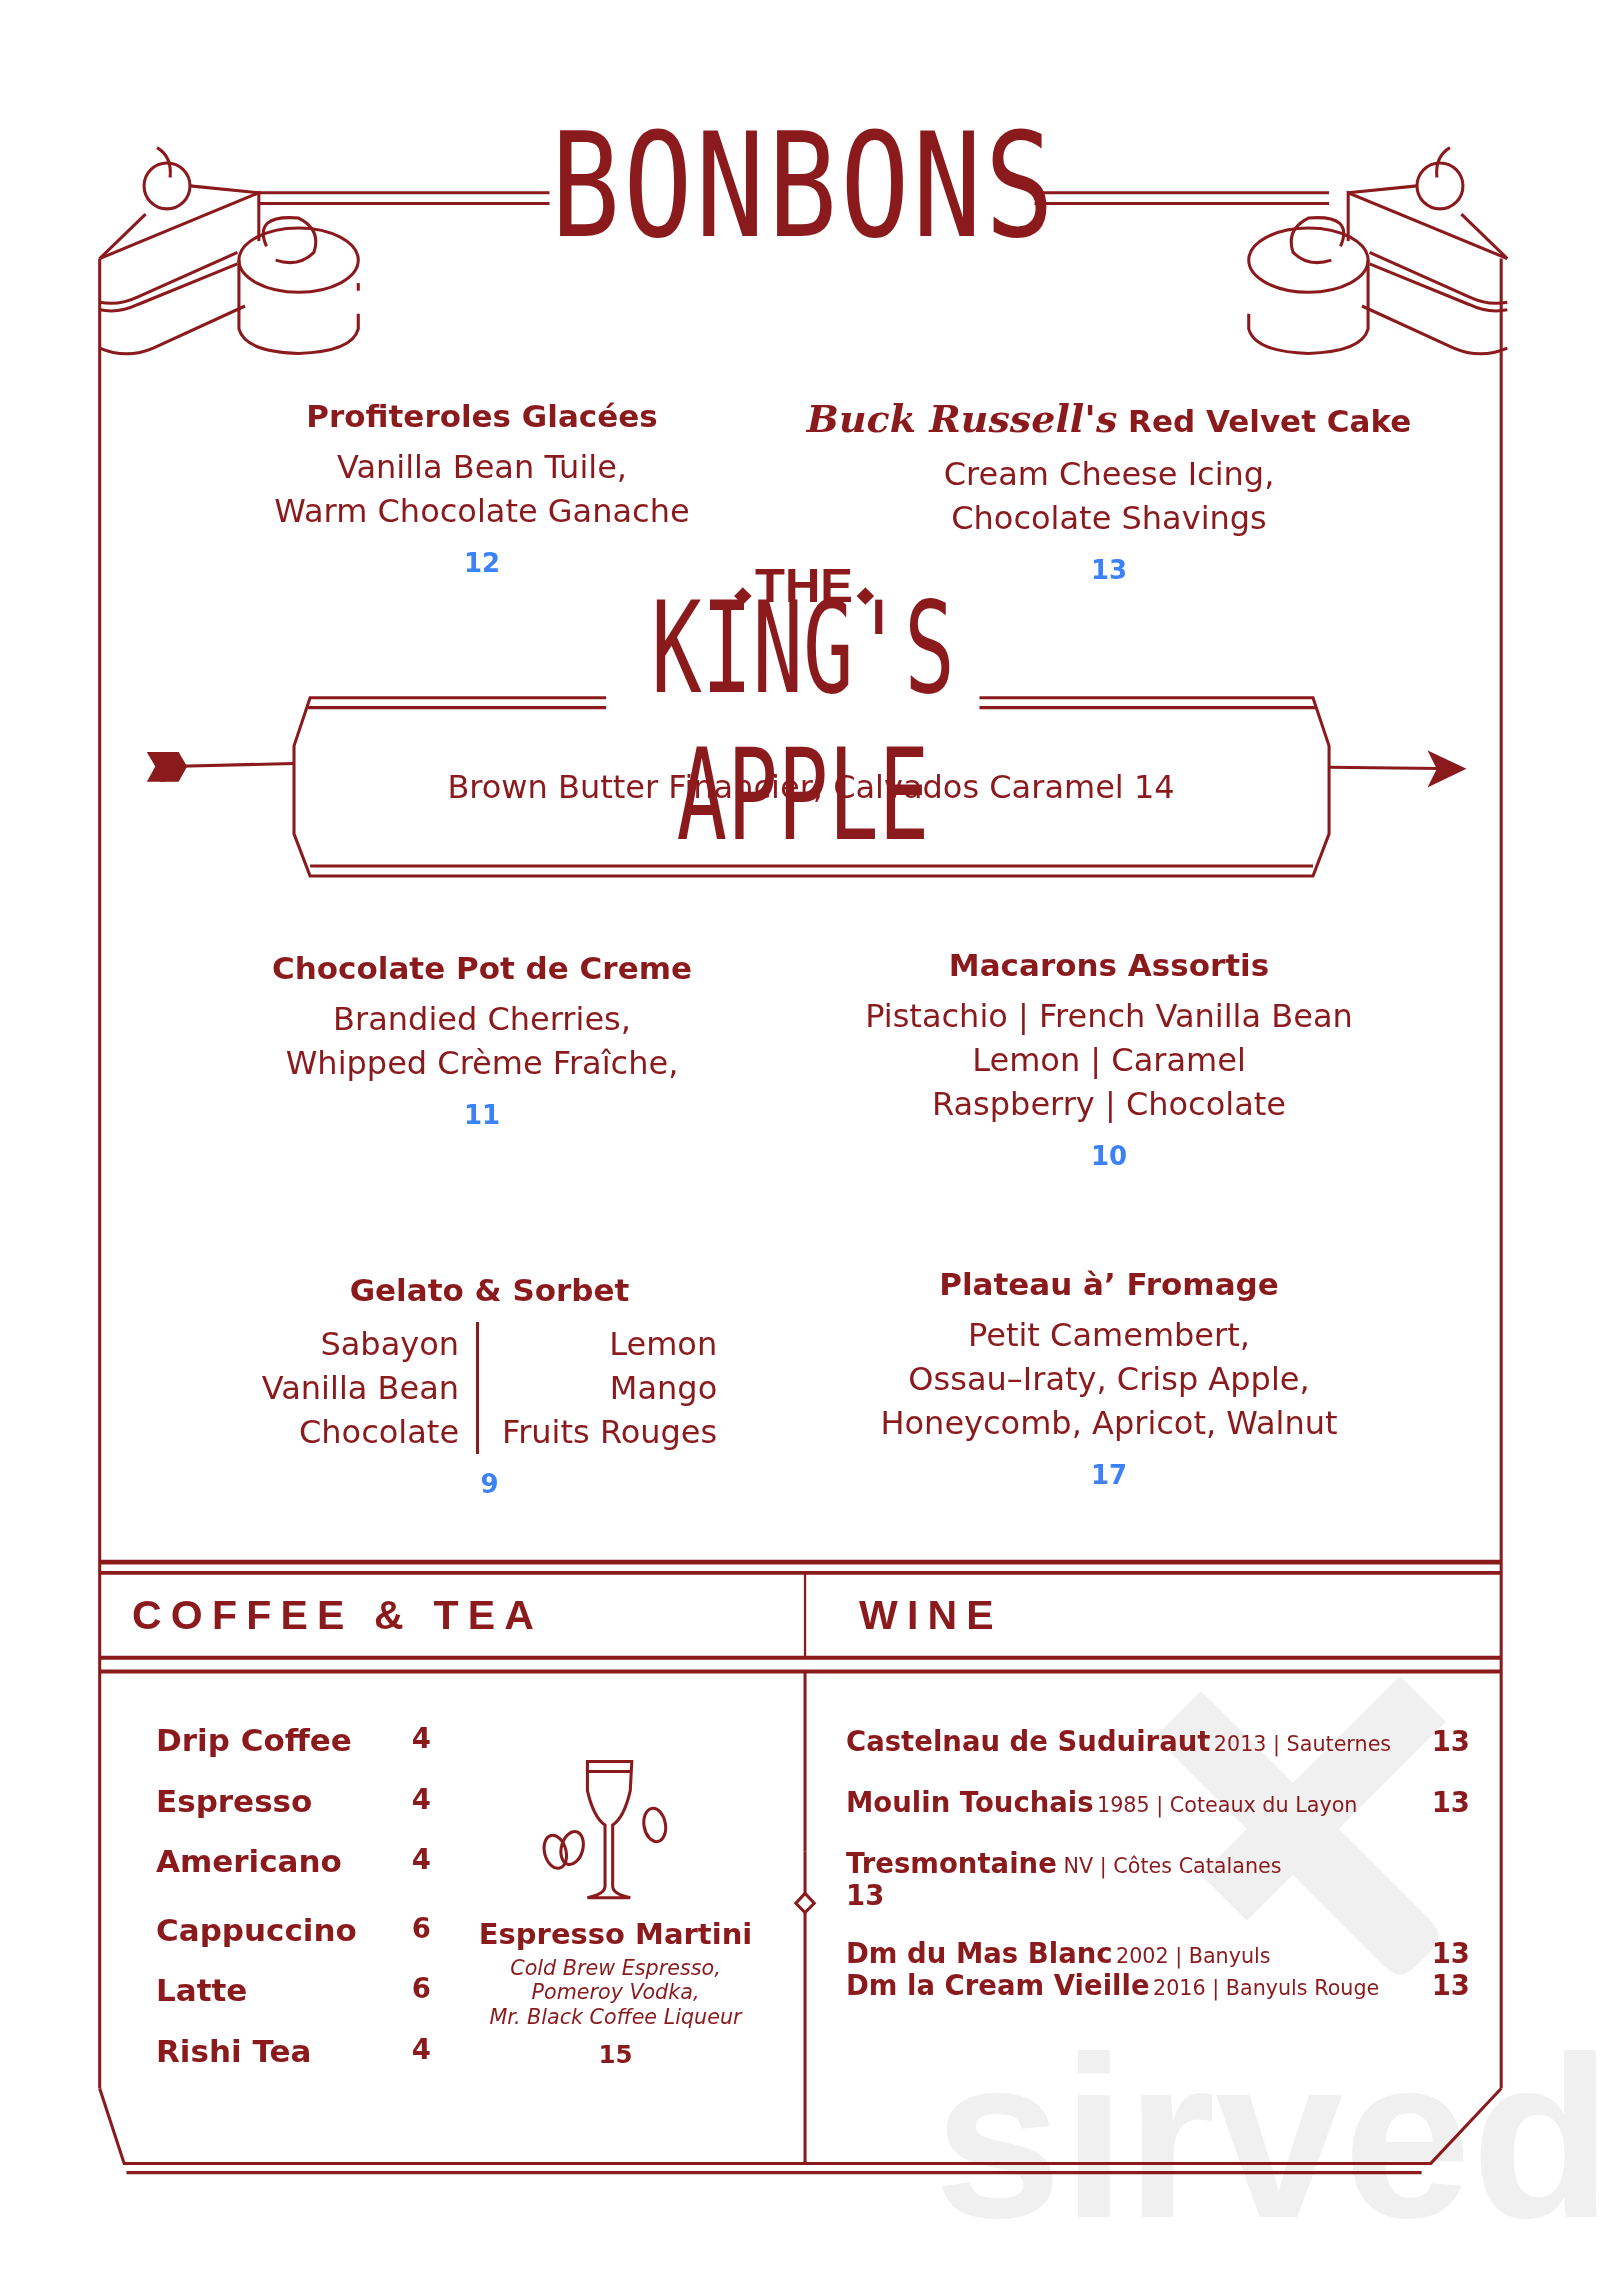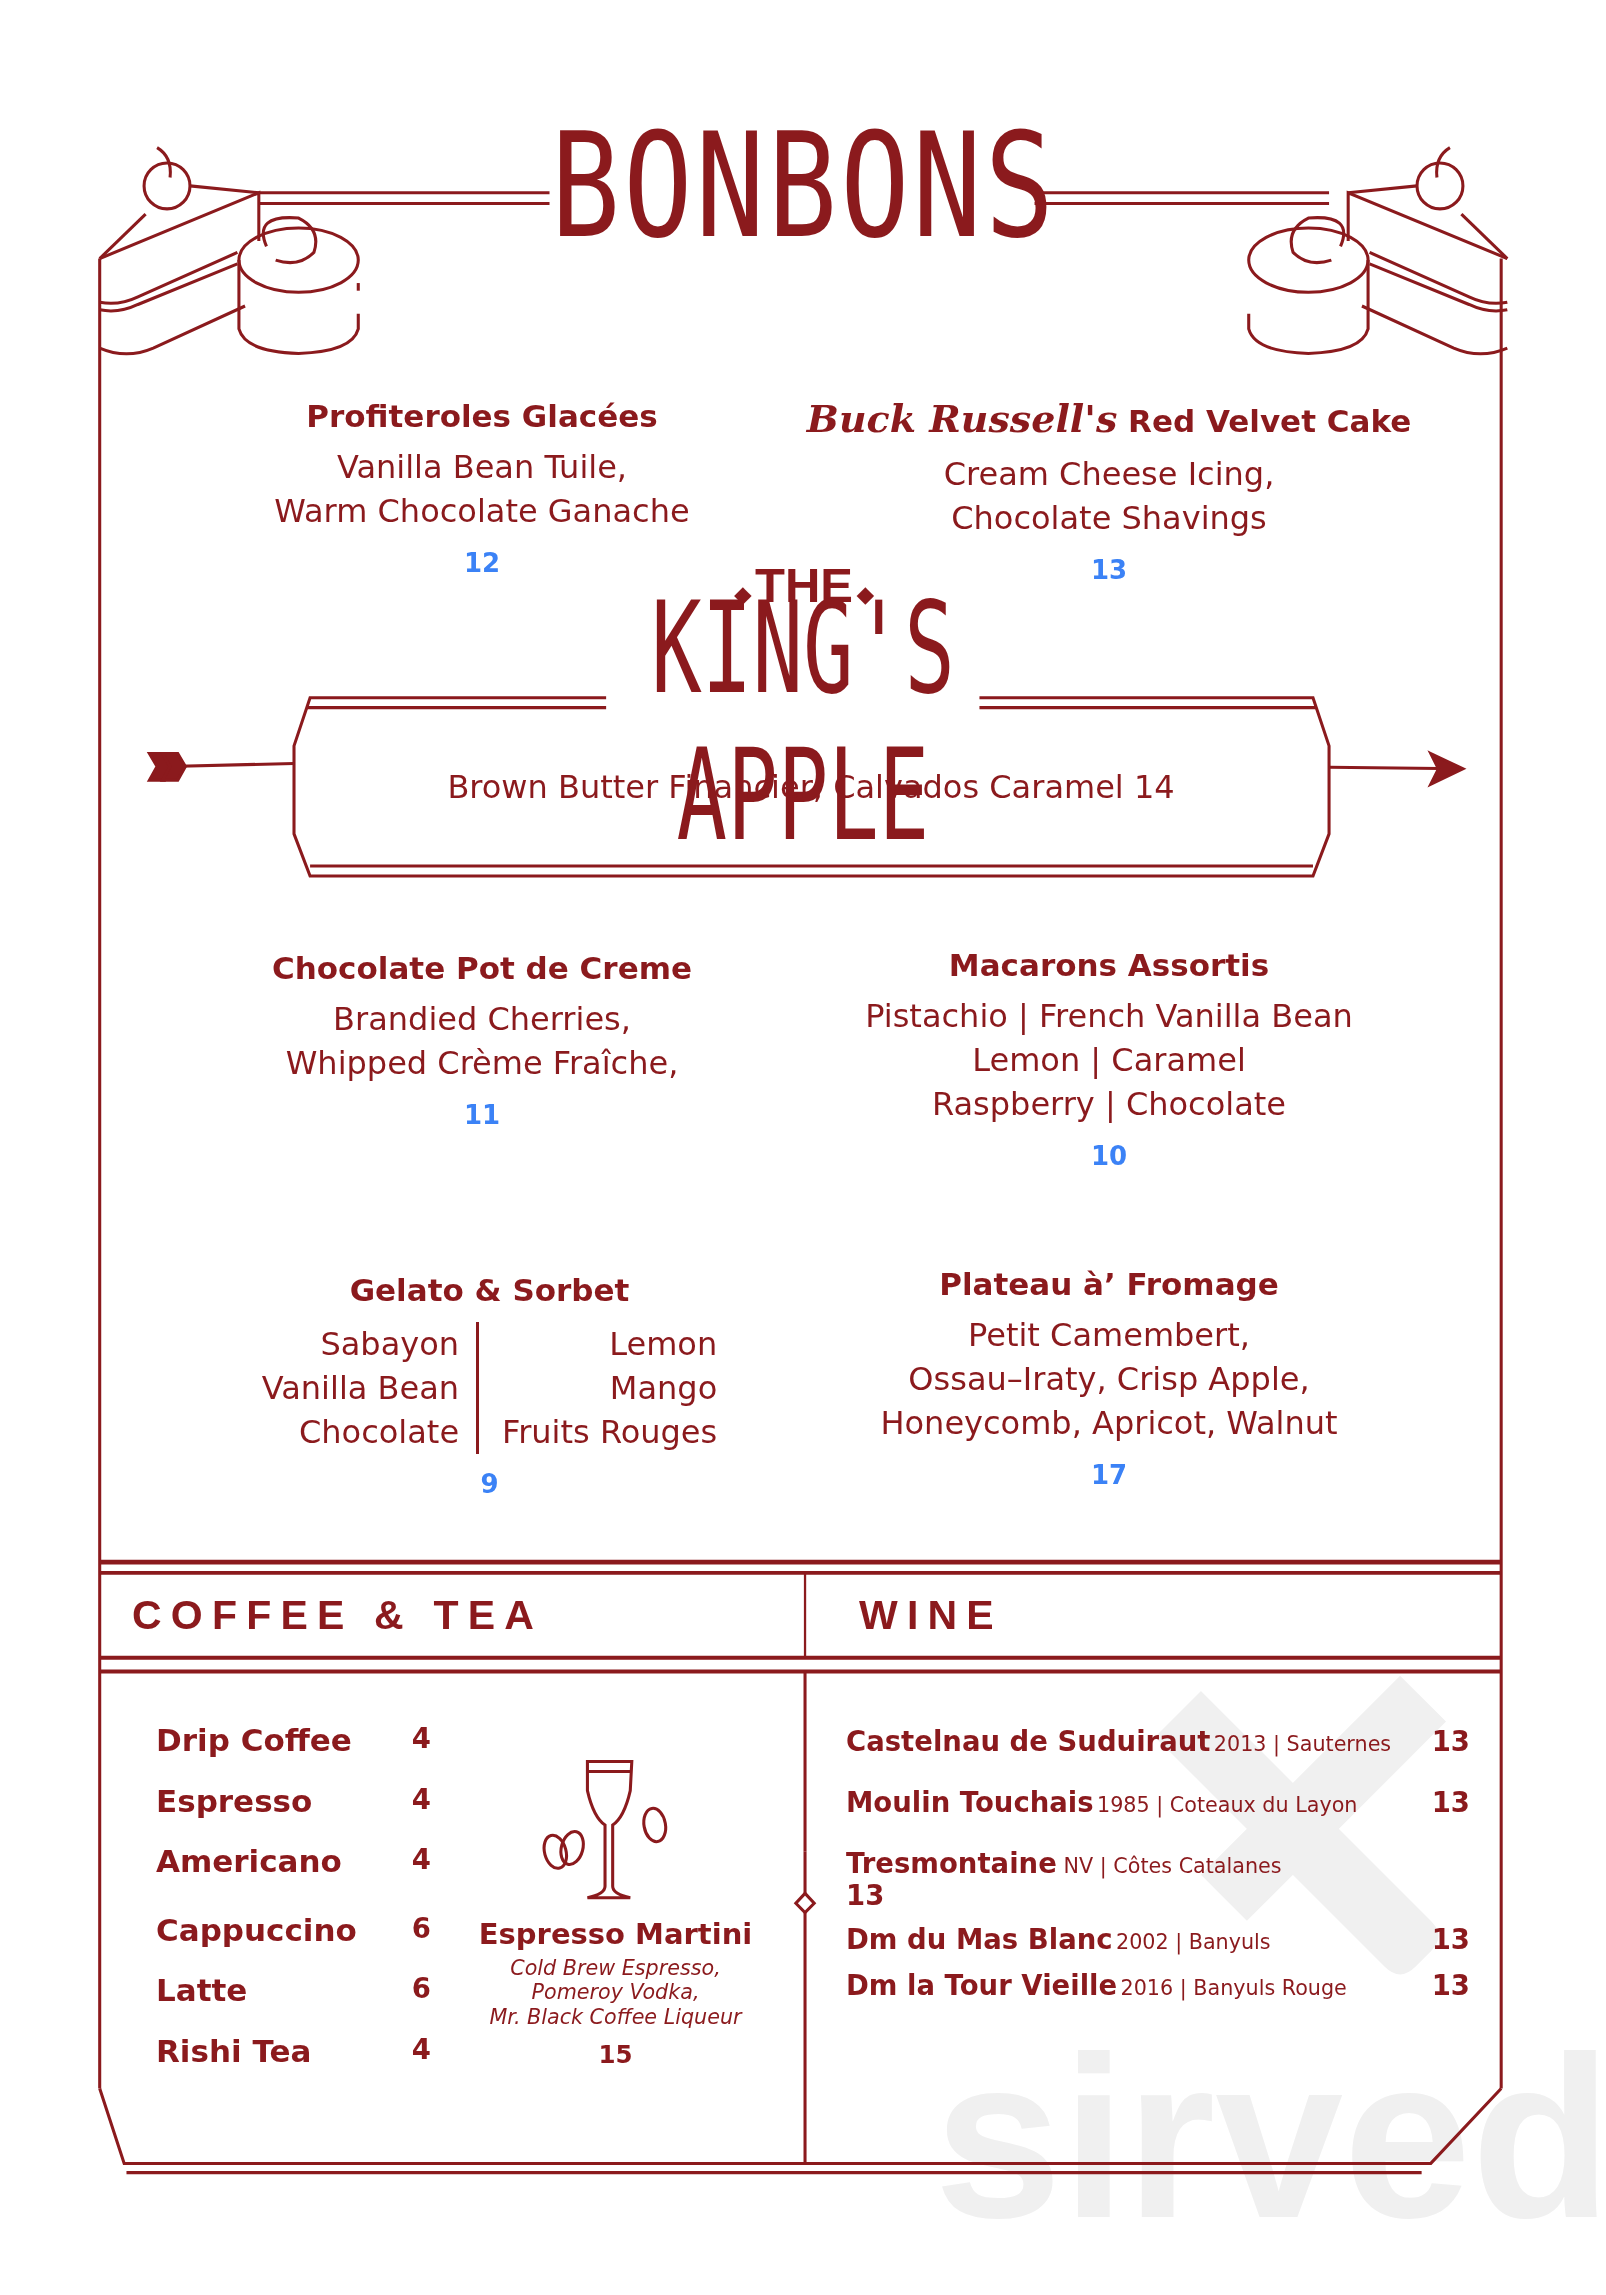--- a/index.html
+++ b/index.html
@@ -226,22 +226,22 @@
       <span class="drink-price">13</span>
     </div>
   <div style="display:flex;justify-content:space-between;align-items:baseline;height:61px;">
       <span><span class="wine-name">Moulin Touchais</span> <span class="wine-meta">1985 | Coteaux du Layon</span></span>
       <span class="drink-price">13</span>
     </div>
   <div style="display:flex;justify-content:space-between;align-items:baseline;height:61px;flex-direction:column;">
       <span><span class="wine-name">Tresmontaine</span> &nbsp;<span class="wine-meta">NV | Côtes Catalanes</span></span>
       <span class="drink-price">13</span>
     </div>
-  <div style="display:flex;justify-content:space-between;align-items:center;height:61px;gap:8px;">
+  <div style="display:flex;justify-content:space-between;align-items:flex-end;height:61px;gap:8px;">
       <span><span class="wine-name">Dm du Mas Blanc</span> <span class="wine-meta">2002 | Banyuls</span></span>
       <span class="drink-price">13</span>
     </div>
   <div style="display:flex;justify-content:space-between;align-items:baseline;height:61px;">
-      <span><span class="wine-name">Dm la Tour Vieille</span> <span class="wine-meta">2016 | Banyuls Rouge</span></span>
+      <span><span class="wine-name">Dm la Cream Vieille</span> <span class="wine-meta">2016 | Banyuls Rouge</span></span>
       <span class="drink-price">13</span>
     </div>
 </div>
 
 
 </body></html>

